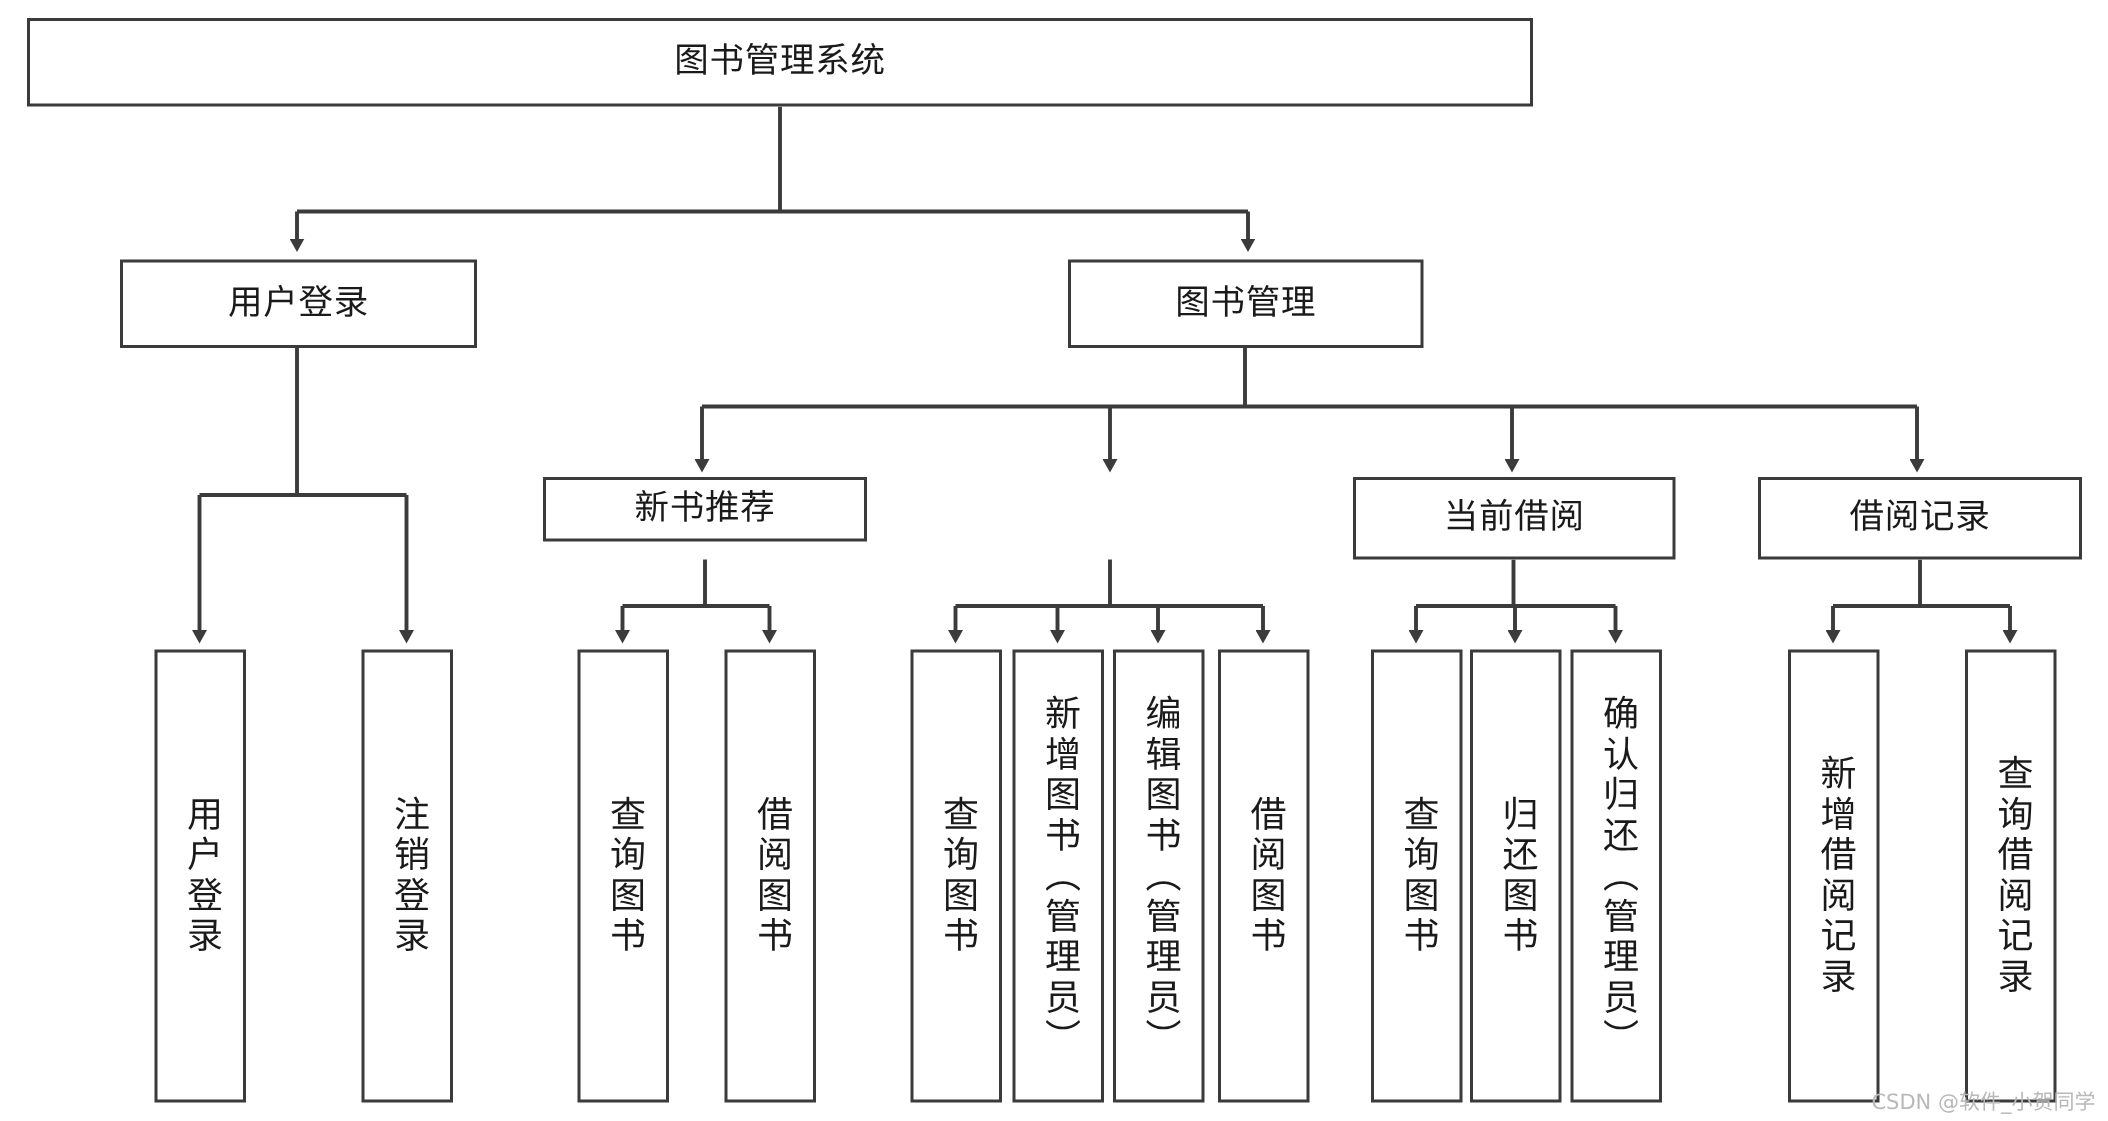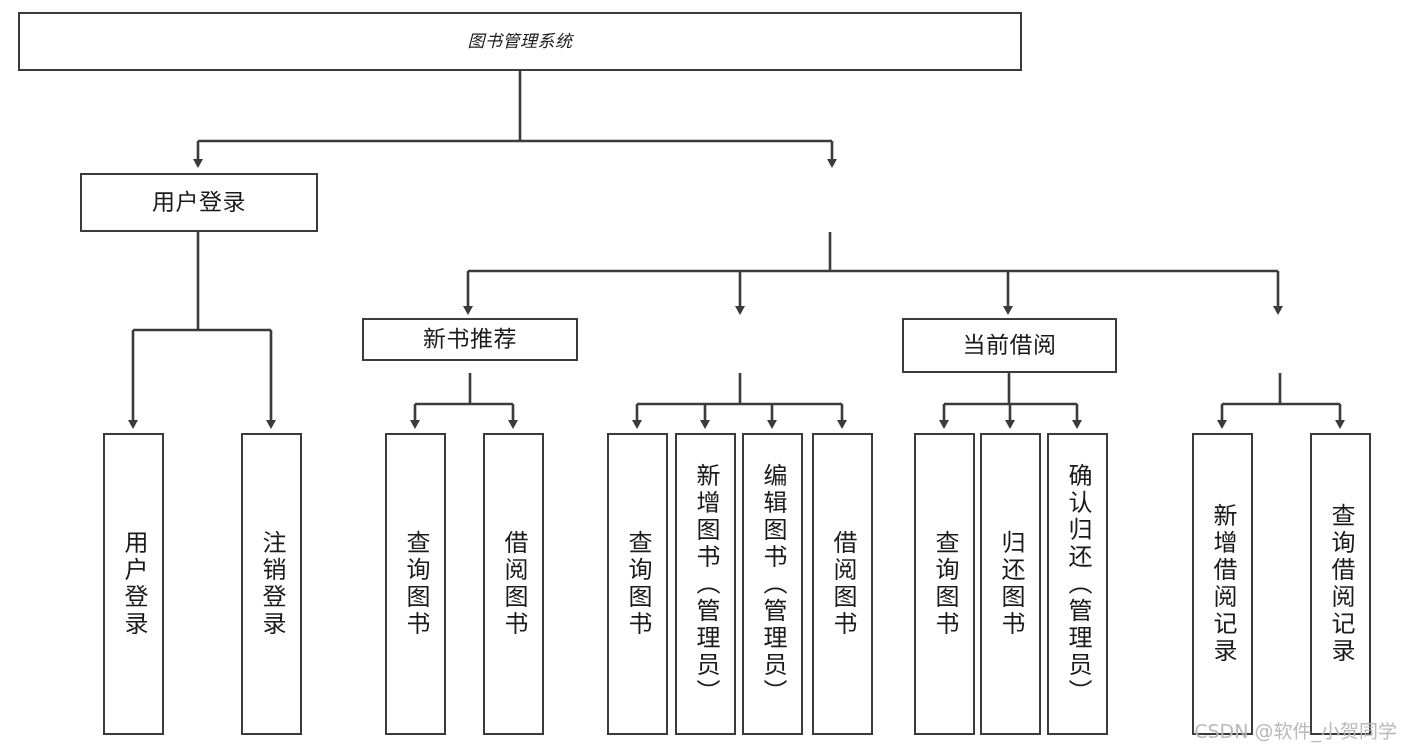--- a/index.html
+++ b/index.html
@@ -43,42 +43,41 @@
     color: #1a1a1a;
     line-height: 1.18;
     letter-spacing: 0.5px;
   }
   
   .node.horiz .node-label {
     font-size: 23px;
     white-space: nowrap;
   }
   .node.root .node-label {
-    font-size: 17px;
-    font-style: italic;
+    font-size: 23px;
   }
   
   .node.vert {
     align-items: center;
     justify-content: center;
     padding: 6px 0;
   }
   .node.vert .node-label {
     writing-mode: vertical-rl;
     text-orientation: upright;
     font-size: 24px;
     line-height: 1.05;
     letter-spacing: 3px;
     max-height: 100%;
   }
   .watermark {
     position: absolute;
     right: 8px;
     bottom: 4px;
-    font-size: 19px;
+    font-size: 14px;
     color: #b9b9b9;
     white-space: nowrap;
     z-index: 5;
     font-family: "DejaVu Sans", "Liberation Sans", sans-serif;
   }
 </style>
 </head>
 <body>
 
 <div id="canvas">
@@ -133,27 +132,33 @@
     </g>
   </svg>
 
   <div class="node horiz root" style="left:18px; top:12px; width:1004px; height:59px;">
     <span class="node-label">图书管理系统</span>
   </div>
 
   <div class="node horiz" style="left:80px; top:173px; width:238px; height:59px;">
     <span class="node-label">用户登录</span>
   </div>
+  <div class="node horiz" style="left:712px; top:173px; width:237px; height:59px;">
+    <span class="node-label">图书管理</span>
+  </div>
 
   <div class="node horiz" style="left:362px; top:318px; width:216px; height:43px;">
     <span class="node-label">新书推荐</span>
   </div>
   <div class="node horiz" style="left:902px; top:318px; width:215px; height:55px;">
     <span class="node-label">当前借阅</span>
   </div>
+  <div class="node horiz" style="left:1172px; top:318px; width:216px; height:55px;">
+    <span class="node-label">借阅记录</span>
+  </div>
 
   <div class="node vert" style="left:103px; top:433px; width:61px; height:302px;">
     <span class="node-label">用户登录</span>
   </div>
   <div class="node vert" style="left:241px; top:433px; width:61px; height:302px;">
     <span class="node-label">注销登录</span>
   </div>
 
   <div class="node vert" style="left:385px; top:433px; width:61px; height:302px;">
     <span class="node-label">查询图书</span>

